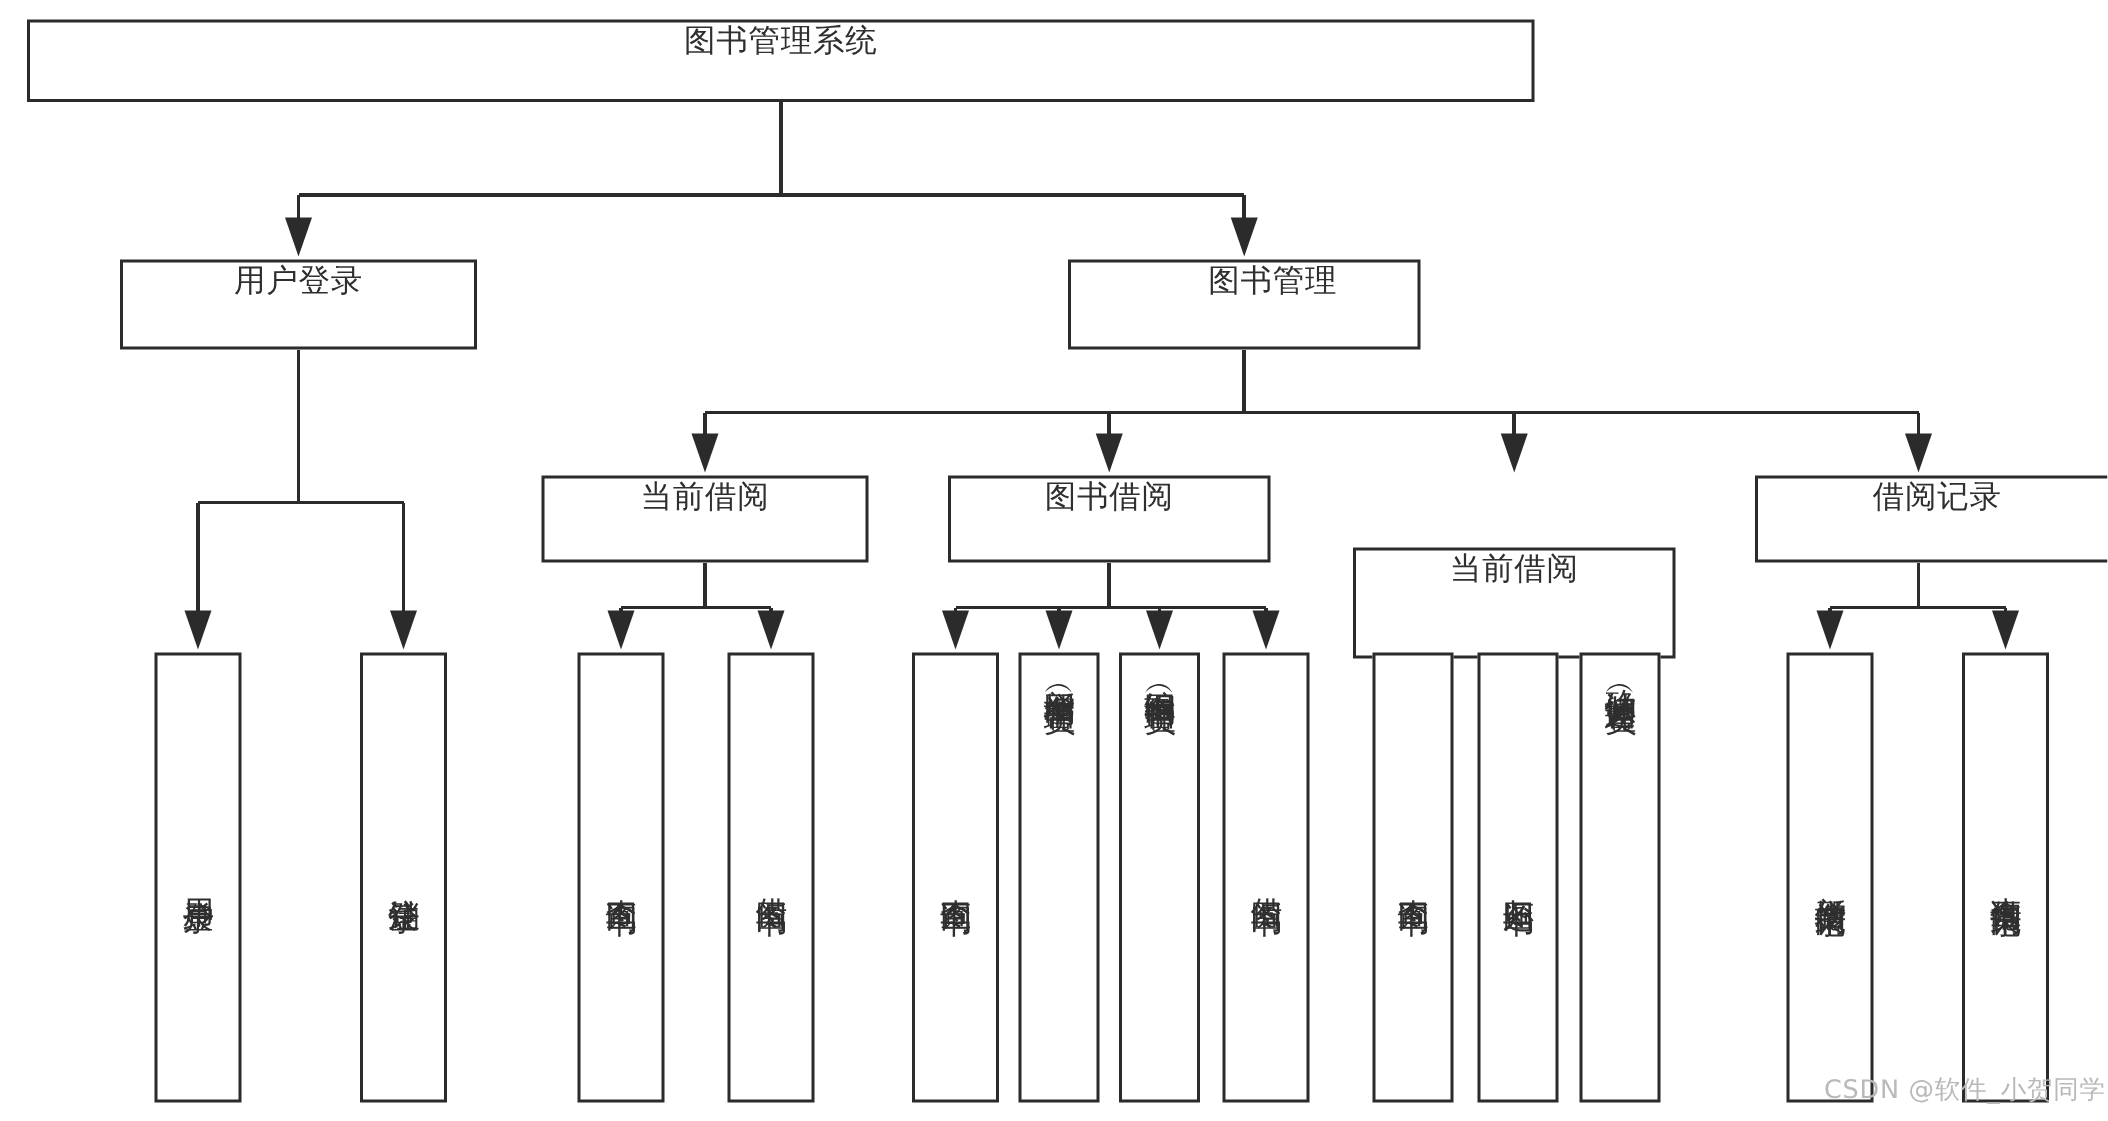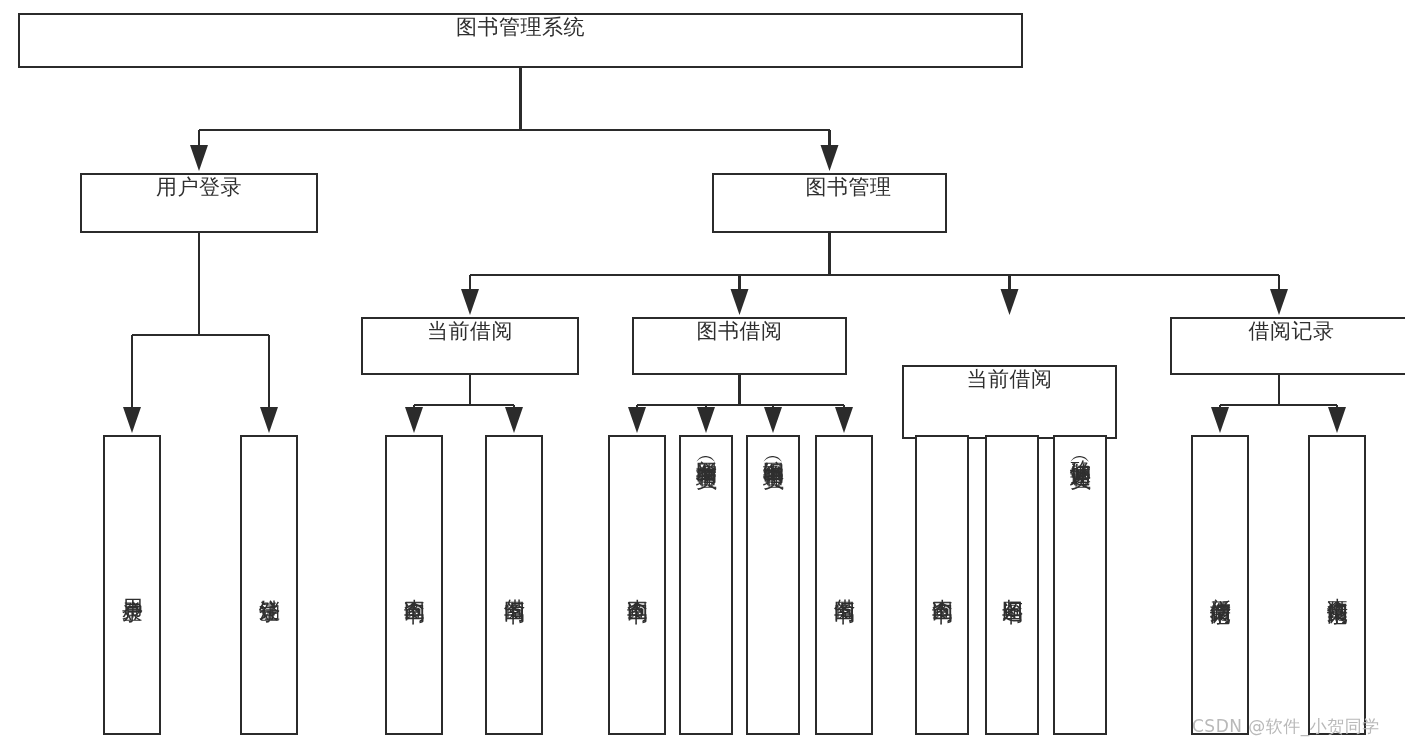--- a/index.html
+++ b/index.html
@@ -61,20 +61,21 @@
   .node-box.vertical.centered {
     align-items: center;
     padding-top: 0;
   }
   .watermark {
     position: absolute;
     color: #b9b9b9;
     font-size: 17px;
     white-space: nowrap;
     letter-spacing: 0.5px;
+    margin-left: 24px;
   }
 </style>
 </head>
 <body>
 
 <div id="diagram-canvas">
   <svg id="connector-layer" viewBox="0 0 1405 747" width="1405" height="747" aria-hidden="true">
       <line x1="520.5" y1="68" x2="520.5" y2="130" stroke="#2b2b2b" stroke-width="2.5" shape-rendering="crispEdges"></line>
       <line x1="199" y1="130" x2="829.5" y2="130" stroke="#2b2b2b" stroke-width="2.5" shape-rendering="crispEdges"></line>
       <line x1="199" y1="130" x2="199" y2="147" stroke="#2b2b2b" stroke-width="2.5" shape-rendering="crispEdges"></line>

